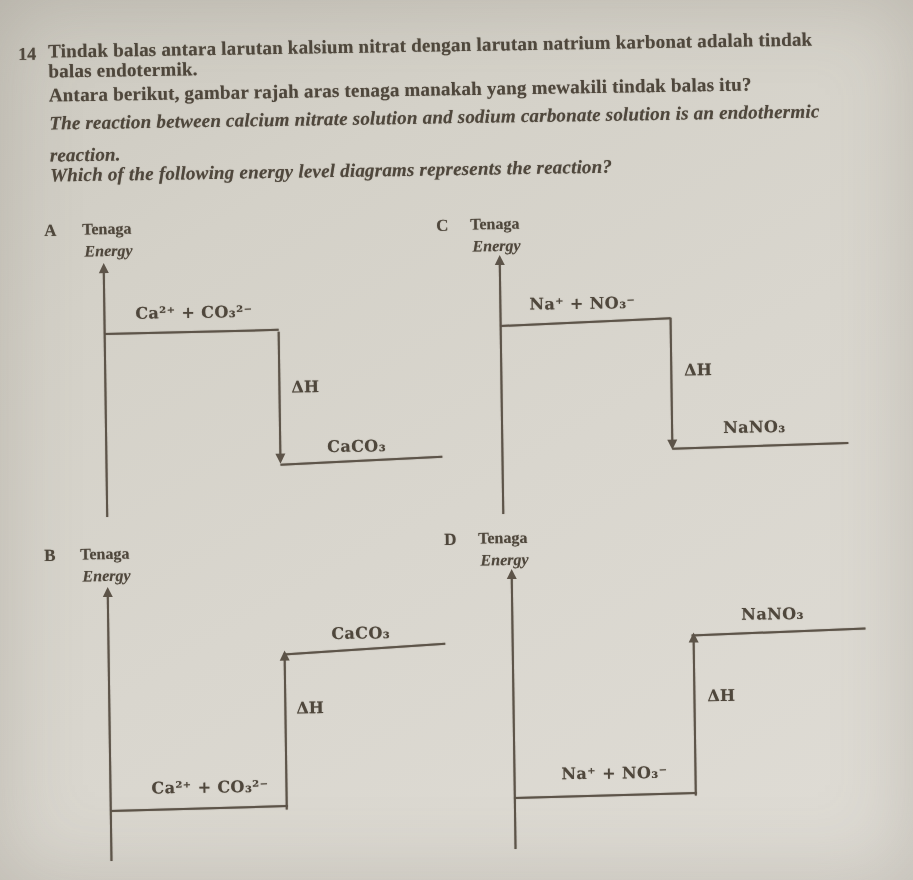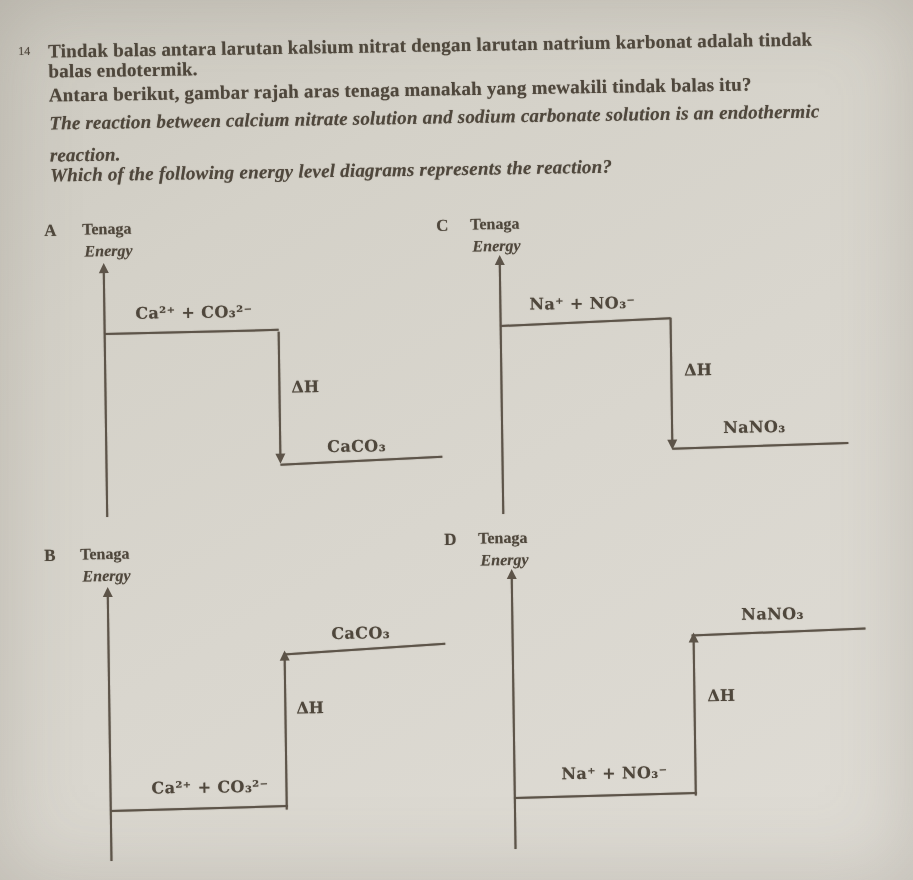--- a/index.html
+++ b/index.html
@@ -6,21 +6,21 @@
   body{
     width:913px;height:880px;position:relative;overflow:hidden;
     background:linear-gradient(150deg,#ccc9c0 0%,#d4d1c8 25%,#d9d6ce 55%,#dfdcd5 100%);
     font-family:"Liberation Serif","DejaVu Serif",serif;
     color:#4f473c;
   }
   .vignette{position:absolute;inset:0;box-shadow:inset 0 0 80px rgba(110,104,92,.25);pointer-events:none;z-index:9;}
 
   
   .q{position:absolute;left:18px;top:42px;width:890px;transform:rotate(-0.9deg);transform-origin:0 0;}
-  .qnum{position:absolute;left:0;top:2px;font-size:12px;font-weight:400;text-shadow:0 0 1px rgba(79,71,60,.55);}
+  .qnum{position:absolute;left:0;top:2px;font-size:18px;font-weight:700;text-shadow:0 0 1px rgba(79,71,60,.55);}
   .qlines{margin-left:30px;}
   .ql{font-size:19px;font-weight:700;line-height:20px;white-space:nowrap;letter-spacing:.2px;
       text-shadow:0 0 1px rgba(79,71,60,.55);}
   .ql.en{font-style:italic;}
   .gap4{margin-top:4px;} .gap8{margin-top:8px;} .gap12{margin-top:12px;}
 
   
   .diag{position:absolute;width:440px;height:335px;transform:rotate(-0.8deg);transform-origin:0 0;}
   .diag > *{position:absolute;}
   .letter{font-size:17px;font-weight:700;text-shadow:0 0 1px rgba(79,71,60,.5);}

